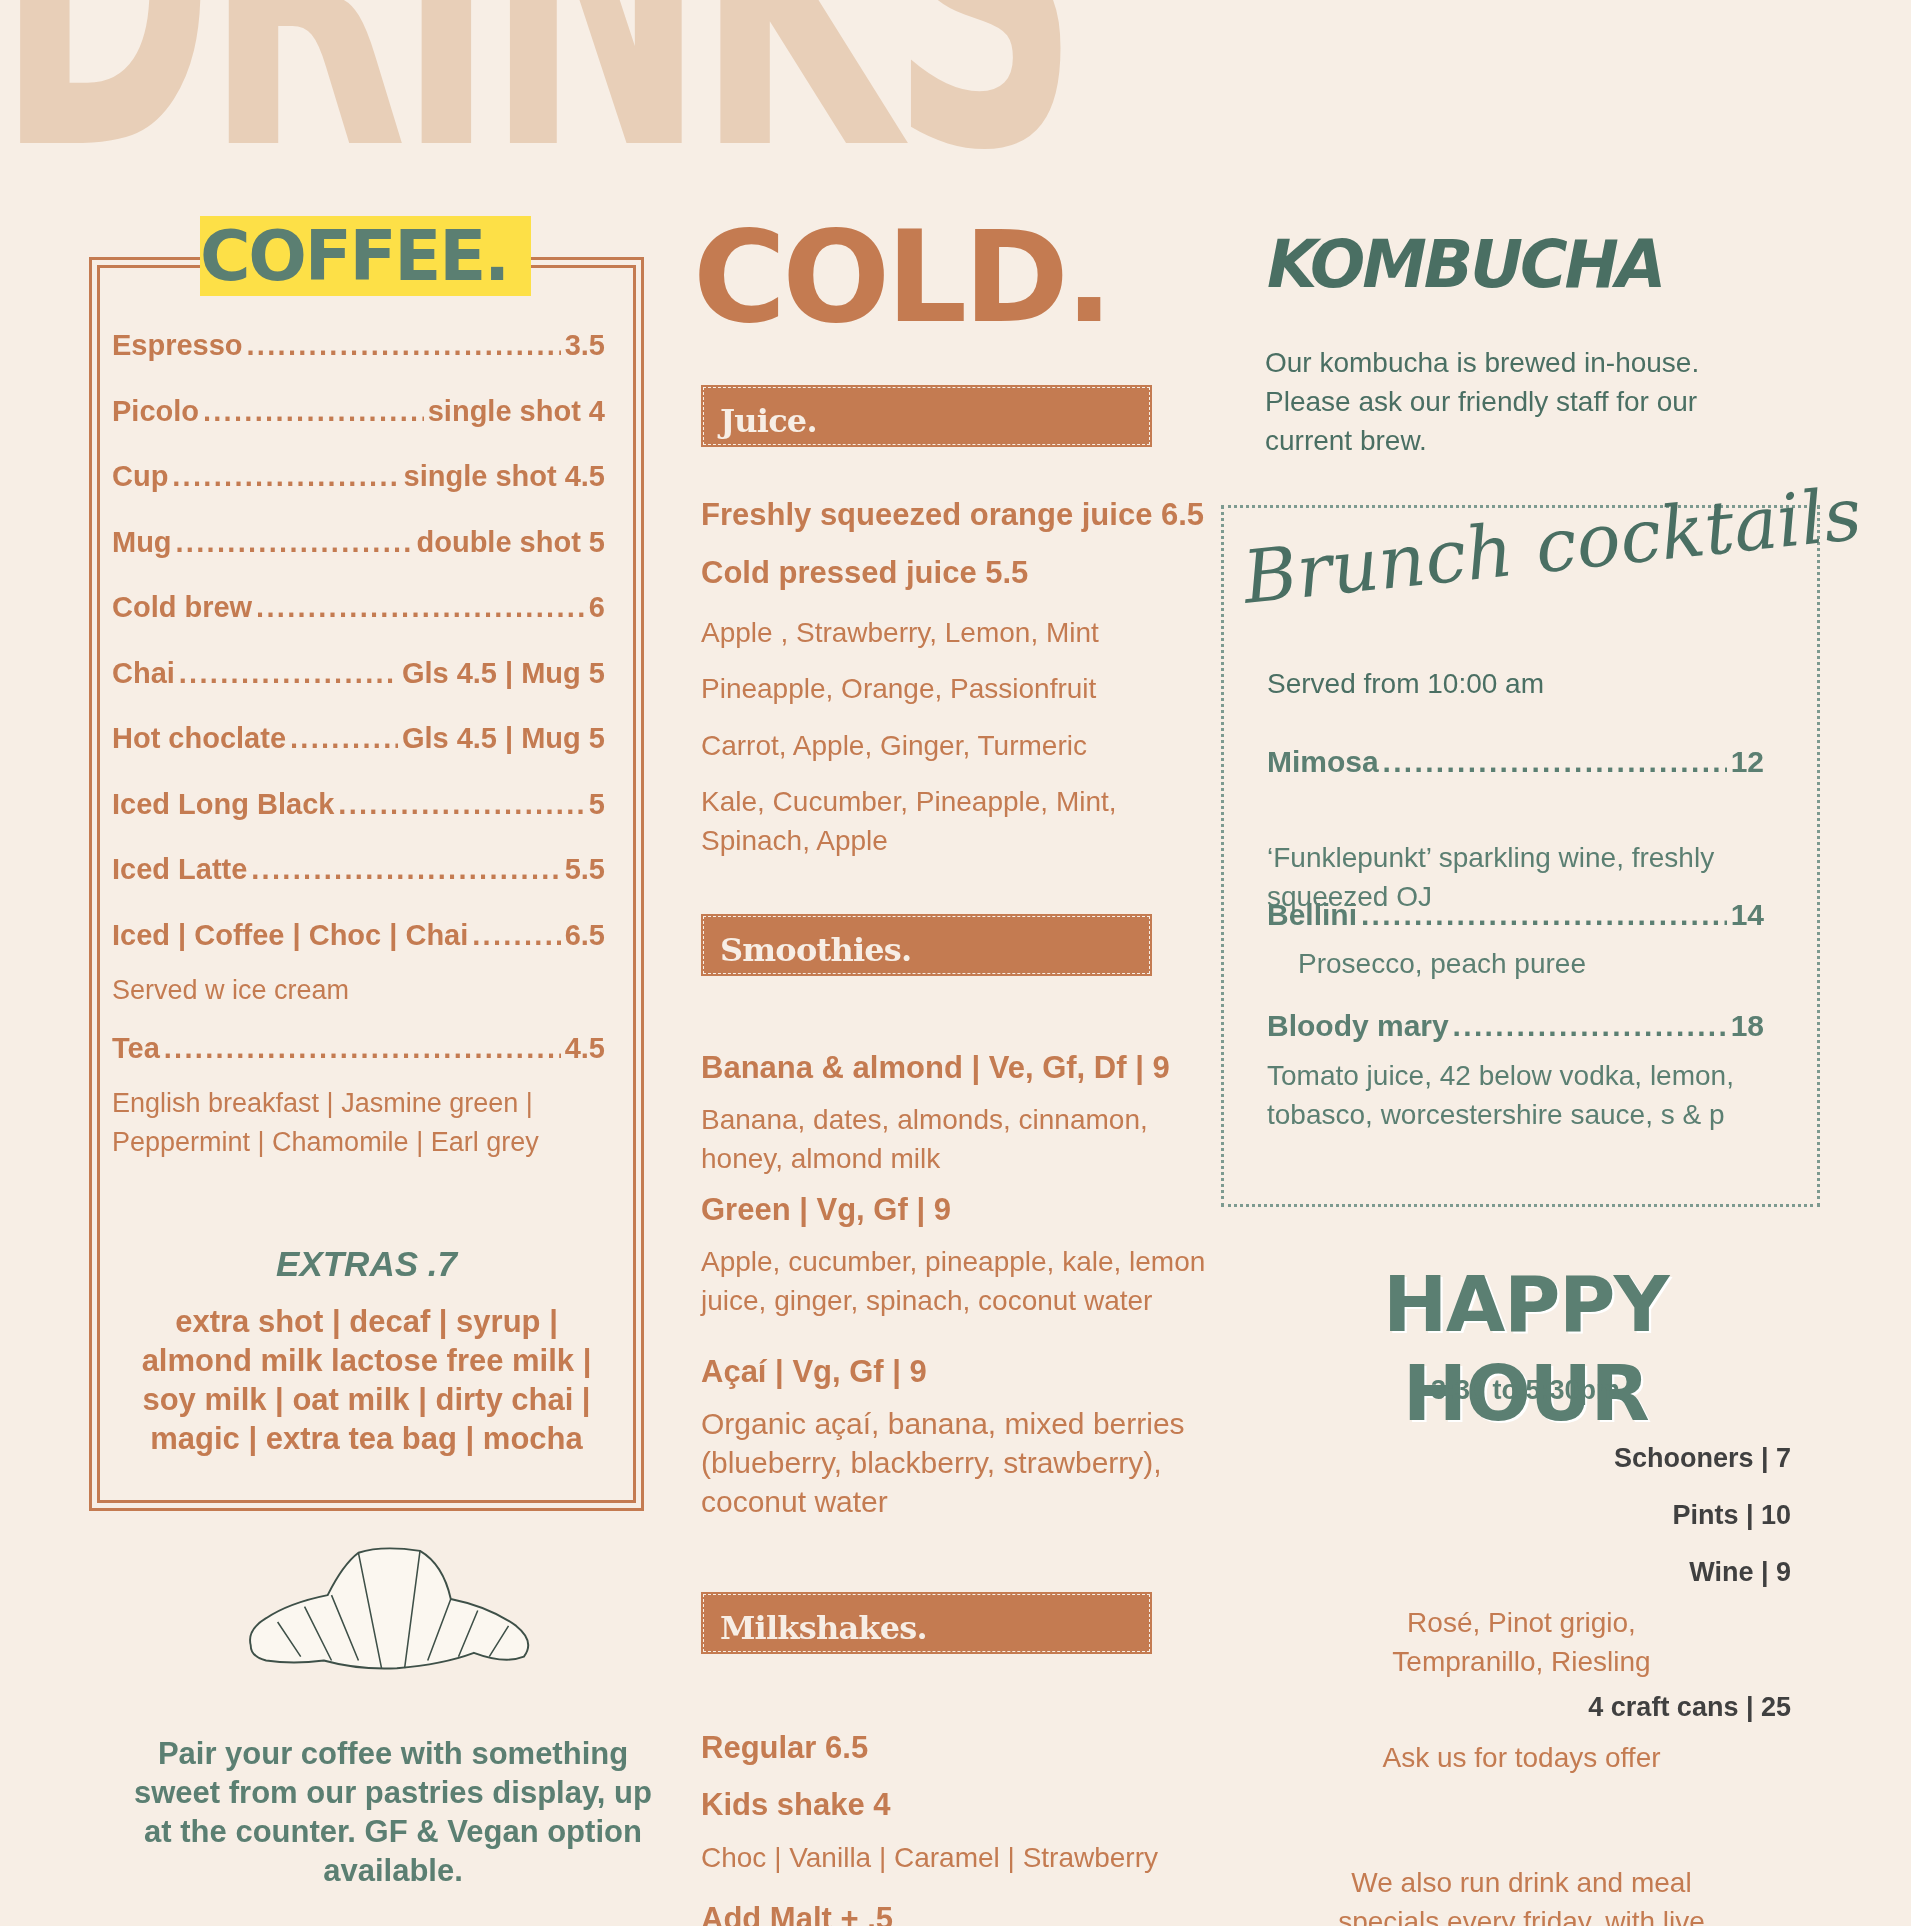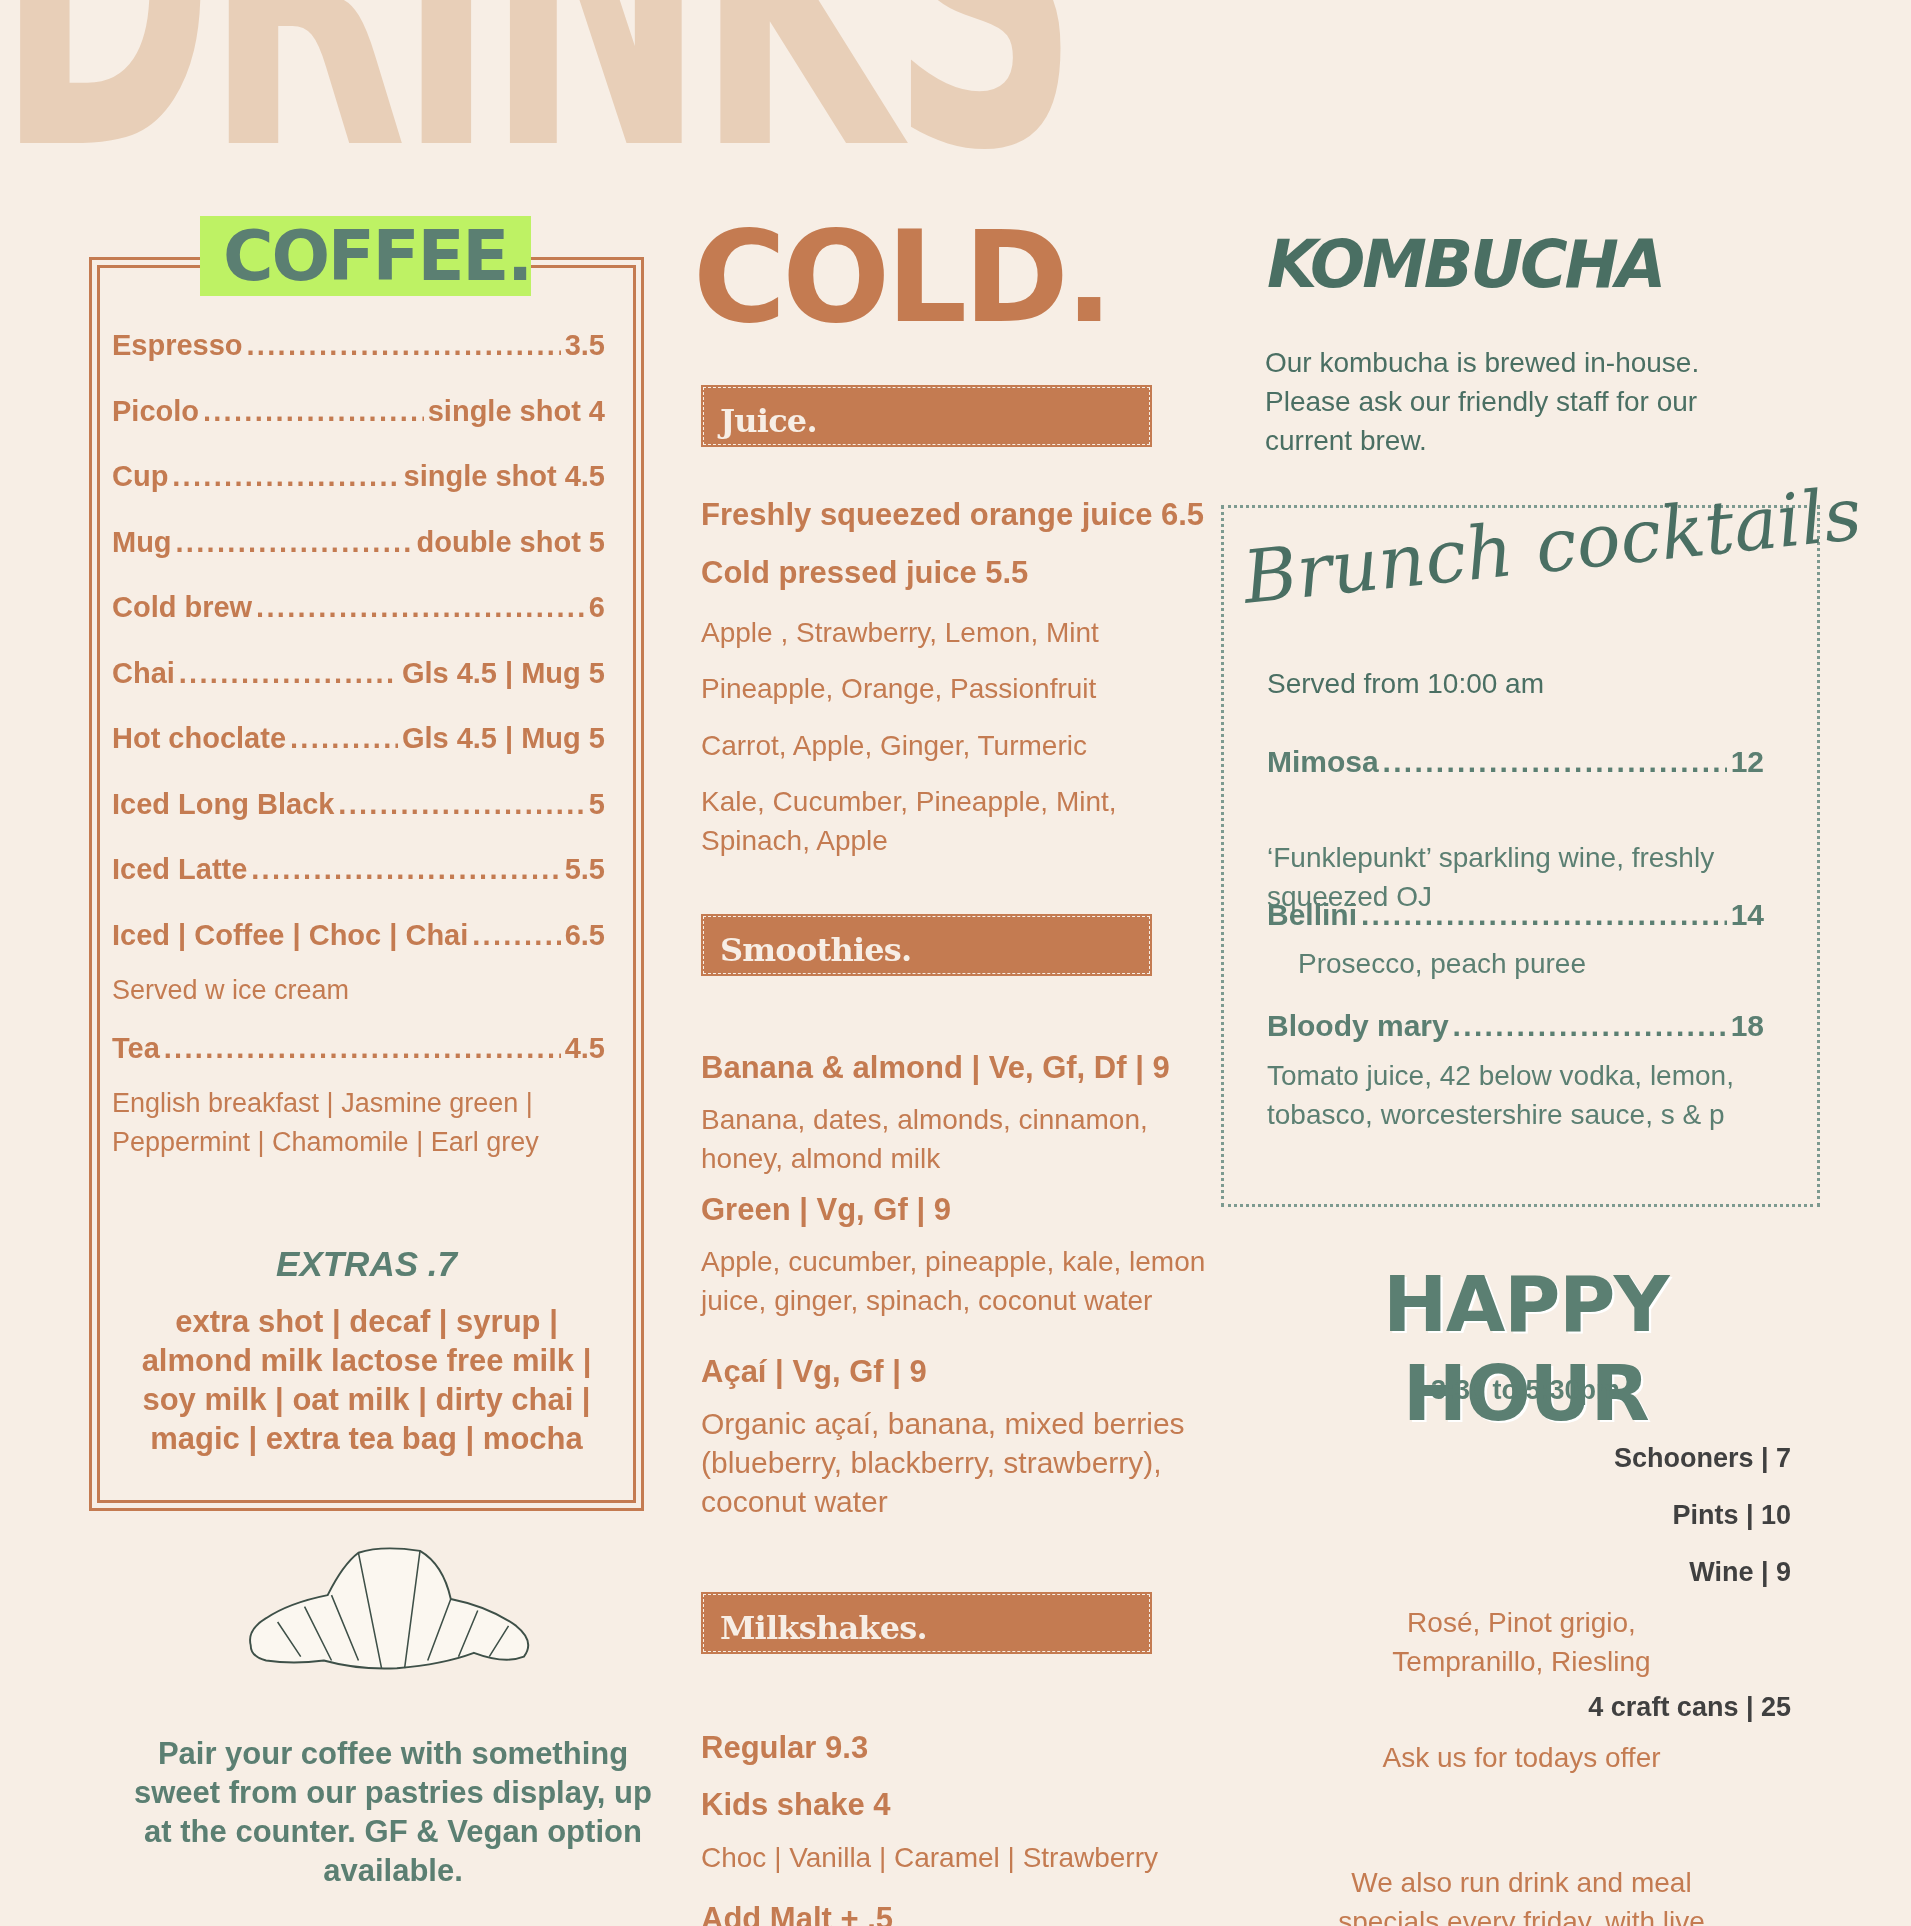--- a/index.html
+++ b/index.html
@@ -4,21 +4,21 @@
 <style>
   html,body{margin:0;padding:0;}
   body{width:1911px;height:2703px;background:#f7eee5;position:relative;overflow:hidden;
        font-family:"Liberation Sans",sans-serif;color:#c47b51;}
   .abs{position:absolute;}
   .bg-word{position:absolute;left:-3.9px;font-family:"DejaVu Sans",sans-serif;font-weight:bold;
        color:#e8cfb8;font-size:424px;letter-spacing:-15.4px;line-height:1;transform:scaleX(0.62);transform-origin:left top;white-space:nowrap;}
   
   .coffee-box{left:89px;top:257px;width:555px;height:1254px;border:3.1px solid #c47b51;box-sizing:border-box;}
   .coffee-inner{position:absolute;left:4.6px;top:4.6px;right:4.6px;bottom:4.6px;border:3.1px solid #c47b51;}
-  .coffee-title{left:200px;top:216px;width:331px;text-align:right;background:#bef264;
+  .coffee-title{left:200px;top:216px;width:331px;text-align:left;background:#fde047;
        font-family:"DejaVu Sans",sans-serif;font-weight:bold;font-size:69px;color:#5b7f72;letter-spacing:-2.3px;}
   .row{position:absolute;left:112px;width:493px;display:flex;align-items:baseline;
        font-weight:bold;font-size:29px;color:#c47b51;white-space:nowrap;}
   .row .dots{flex:1;overflow:hidden;margin:0 3.9px;letter-spacing:2.3px;}
   .row .dots::before{content:"................................................................................";}
   .sub{position:absolute;left:112px;font-size:27px;color:#c47b51;line-height:39px;}
   .extras-title{left:89px;top:1244px;width:555px;text-align:center;font-size:35px;font-weight:bold;font-style:italic;color:#5b7f72;}
   .extras-text{left:116px;top:1302px;width:501px;text-align:center;font-size:31px;font-weight:bold;line-height:39px;color:#c47b51;}
   .green-para{text-align:center;font-weight:bold;font-size:31px;line-height:39px;color:#5b7f72;}
   
@@ -142,21 +142,21 @@
 <div class="cold-item" style="top:1050px;">Banana &amp; almond | Ve, Gf, Df |  9</div>
 <div class="cold-desc" style="top:1100px;width:462px;">Banana, dates, almonds, cinnamon, honey, almond milk</div>
 <div class="cold-item" style="top:1192px;">Green | Vg, Gf |  9</div>
 <div class="cold-desc" style="top:1242px;width:520px;">Apple, cucumber, pineapple, kale, lemon juice, ginger, spinach, coconut water</div>
 <div class="cold-item" style="top:1354px;">Açaí | Vg, Gf |  9</div>
 <div class="cold-desc" style="top:1404px;width:501px;font-size:30px;">Organic açaí, banana, mixed berries (blueberry, blackberry, strawberry), coconut water</div>
 
 <div class="banner" style="top:1592px;">
     <span>Milkshakes.</span>
   </div>
-<div class="cold-item" style="top:1730px;">Regular 9.3</div>
+<div class="cold-item" style="top:1730px;">Regular 6.5</div>
 <div class="cold-item" style="top:1787px;">Kids shake 4</div>
 <div class="cold-desc" style="top:1838px;">Choc | Vanilla | Caramel | Strawberry</div>
 <div class="cold-item" style="top:1901px;">Add Malt + .5</div>
 
 <div class="abs kombucha-title">KOMBUCHA</div>
 <div class="abs kombucha-text">Our kombucha is brewed in-house. Please ask our friendly staff for our current brew.</div>
 
 <div class="abs brunch-box"></div>
 <div class="abs brunch-title">Brunch cocktails</div>
 <div class="abs brunch-sub">Served from 10:00 am</div>

